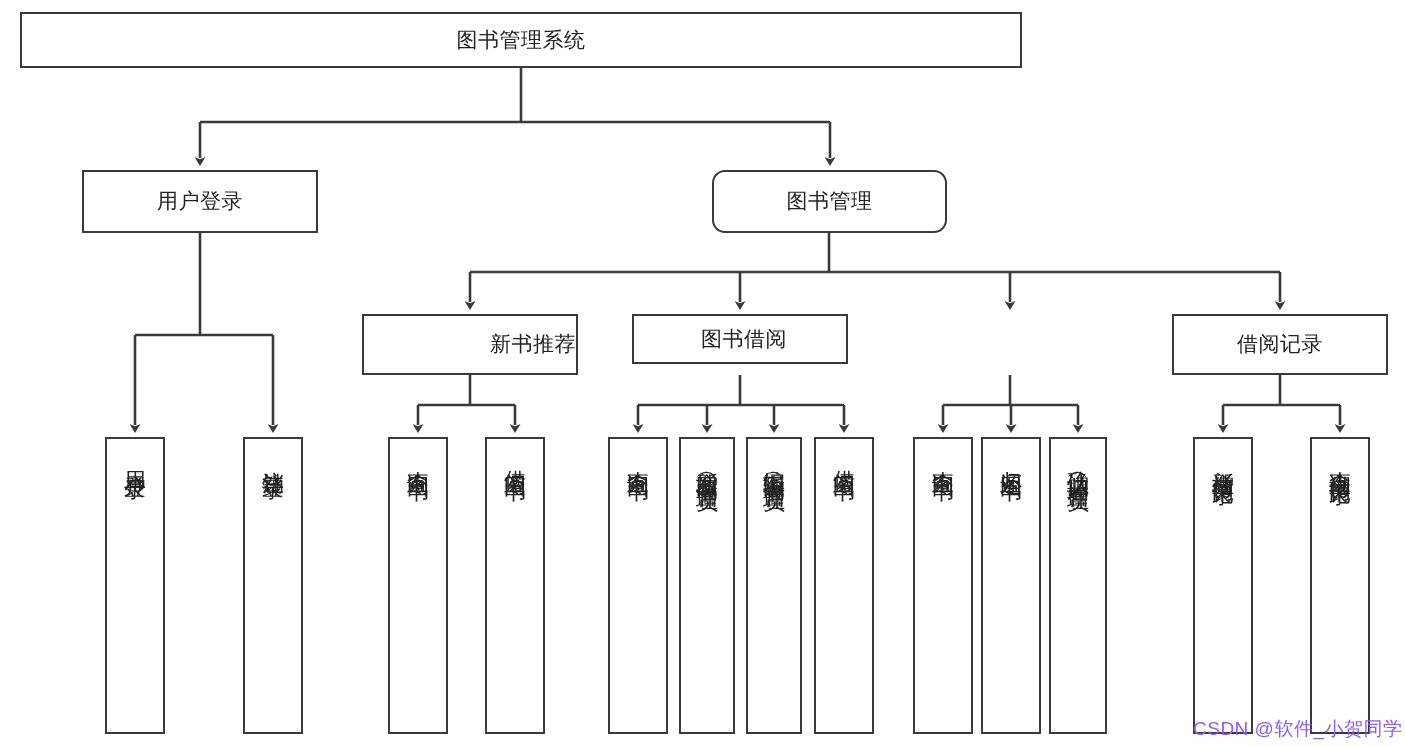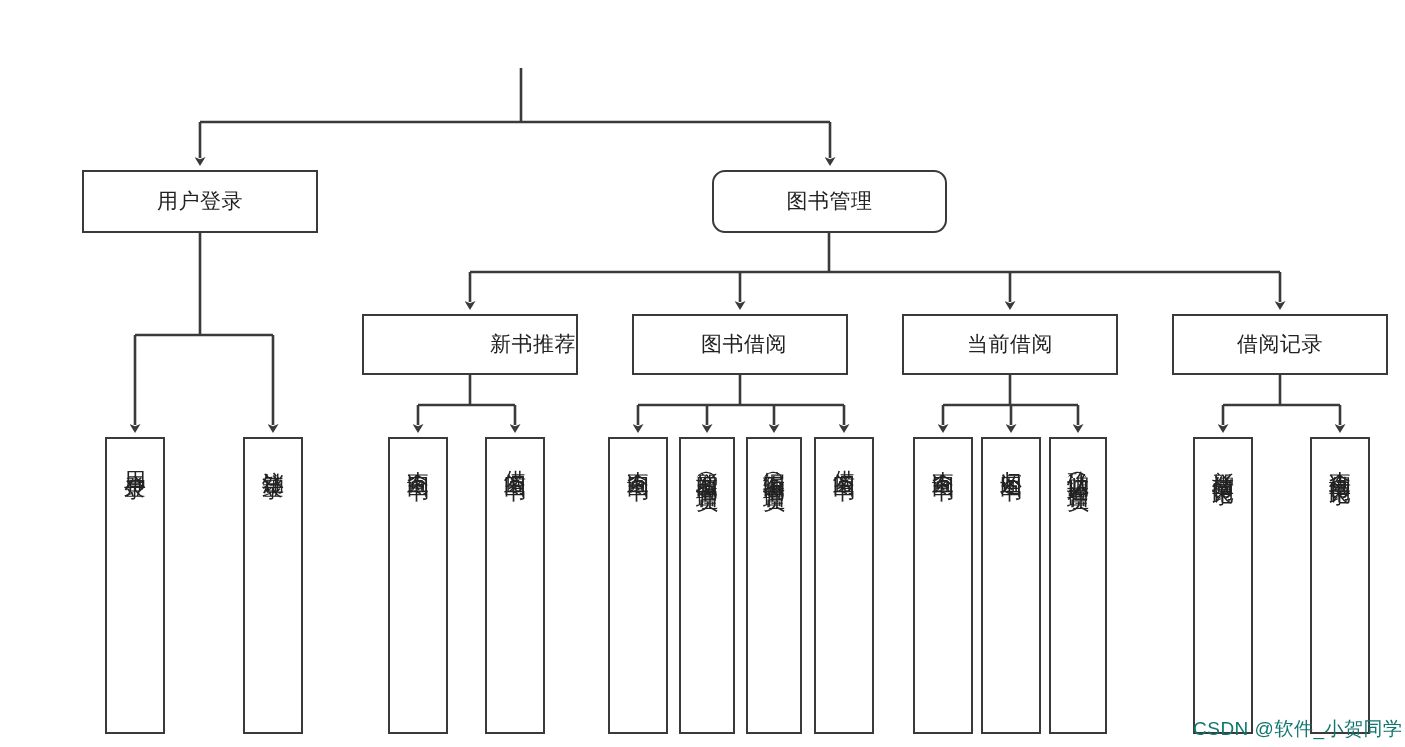--- a/index.html
+++ b/index.html
@@ -49,21 +49,21 @@
   .node.vertical .label {
     writing-mode: vertical-rl;
     text-orientation: upright;
     font-size: 22px;
     letter-spacing: 3px;
     white-space: nowrap;
   }
   .watermark {
     position: absolute;
     font-size: 19px;
-    color: #0f766e;
+    color: #8b5cf6;
     white-space: nowrap;
     letter-spacing: 0.5px;
   }
 </style>
 </head>
 <body>
 
 <div id="canvas">
 
   <svg id="wires" viewBox="0 0 1405 747">
@@ -109,36 +109,36 @@
       <path d="M1011,405 L1011,425" marker-end="url(#arrow)"></path>
       <path d="M1078,405 L1078,425" marker-end="url(#arrow)"></path>
 
       <path d="M1280,375 L1280,405"></path>
       <path d="M1223,405 L1340,405"></path>
       <path d="M1223,405 L1223,425" marker-end="url(#arrow)"></path>
       <path d="M1340,405 L1340,425" marker-end="url(#arrow)"></path>
     </g>
   </svg>
 
+  <div class="node" id="node-root" style="left: 20px; top: 12px; width: 1002px; height: 56px;">
+    <span class="label">图书管理系统</span>
+  </div>
 
   <div class="node" id="node-l2-0" style="left: 82px; top: 170px; width: 236px; height: 63px;">
     <span class="label">用户登录</span>
   </div>
   <div class="node" id="node-l2-1" style="left: 712px; top: 170px; width: 235px; height: 63px; border-radius: 13px;">
     <span class="label">图书管理</span>
   </div>
 
   <div class="node" id="node-l3-0" style="left: 362px; top: 314px; width: 216px; height: 61px; justify-content: flex-end;">
     <span class="label">新书推荐</span>
   </div>
-  <div class="node" id="node-l3-1" style="left: 632px; top: 314px; width: 216px; height: 61px; padding-left: 8px;">
+  <div class="node" id="node-l3-1" style="left: 632px; top: 314px; width: 216px; height: 50px; padding-left: 8px;">
     <span class="label">图书借阅</span>
-  </div>
-  <div class="node" id="node-l3-2" style="left: 902px; top: 314px; width: 216px; height: 61px;">
-    <span class="label">当前借阅</span>
   </div>
   <div class="node" id="node-l3-3" style="left: 1172px; top: 314px; width: 216px; height: 61px;">
     <span class="label">借阅记录</span>
   </div>
 
   <div class="node vertical" id="node-leaf-0" style="left: 105px; top: 437px; width: 60px; height: 297px;">
     <span class="label">用户登录</span>
   </div>
   <div class="node vertical" id="node-leaf-1" style="left: 243px; top: 437px; width: 60px; height: 297px;">
     <span class="label">注销登录</span>

